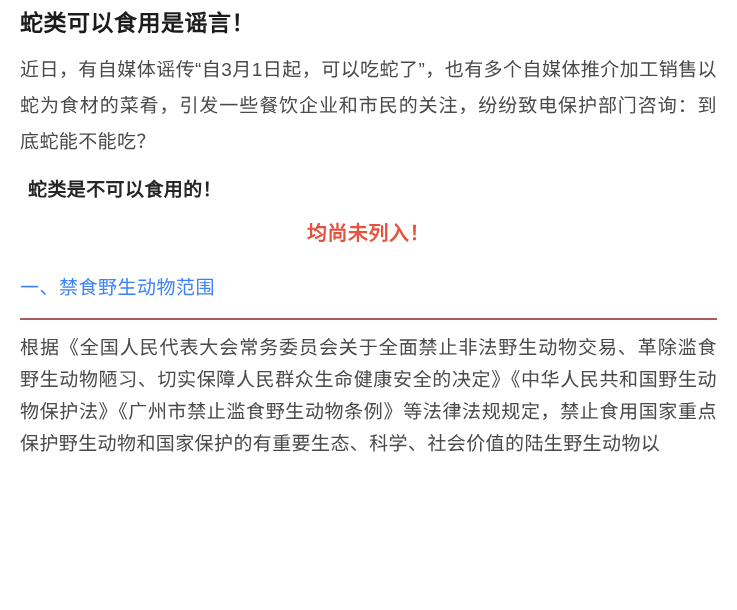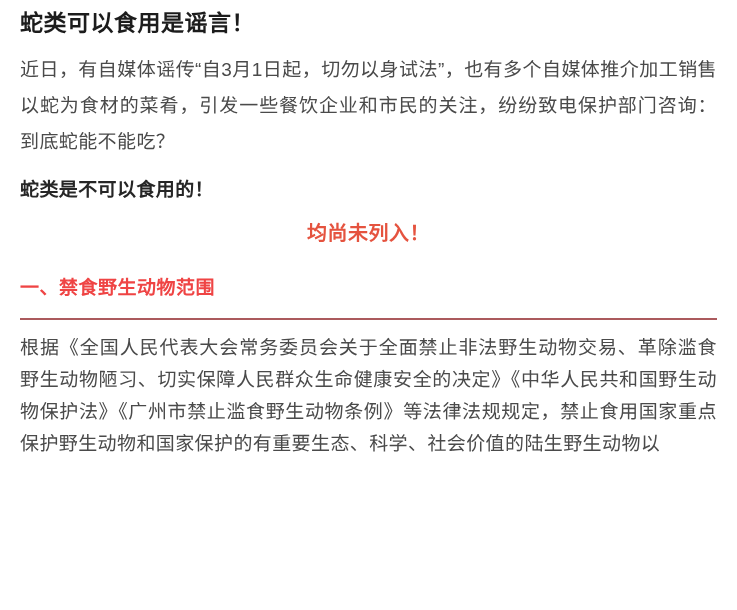--- a/index.html
+++ b/index.html
@@ -45,35 +45,36 @@
     margin: 0 0 12px 0;
     font-size: 19px;
     line-height: 36px;
     color: #4a4a4a;
     text-align: justify;
     letter-spacing: 0.4px;
   }
   .body-p.strong {
     font-weight: 700;
     color: #262626;
+    margin-left: 8px;
   }
   .warning {
     margin: 12px 0 24px 0;
     font-size: 20px;
     line-height: 26px;
     font-weight: 700;
     text-align: center;
     letter-spacing: 0.5px;
   }
   .section-heading {
     margin: 28px 0 0 0;
     font-size: 19px;
     line-height: 28px;
-    font-weight: 700;
-    color: #ef4444;
+    font-weight: 400;
+    color: #3b82f6;
     letter-spacing: 0.5px;
   }
   .divider {
     margin-top: 16px;
     height: 2px;
     width: 100%;
   }
   .section-p {
     margin-top: 12px;
     margin-bottom: 0;
@@ -81,21 +82,21 @@
   }
 </style>
 </head>
 <body>
 
 <div class="page">
 
   <h1 class="title">蛇类可以食用是谣言！</h1>
 
 
-  <p class="body-p">近日，有自媒体谣传“自3月1日起，切勿以身试法”，也有多个自媒体推介加工销售以蛇为食材的菜肴，引发一些餐饮企业和市民的关注，纷纷致电保护部门咨询：到底蛇能不能吃？</p>
+  <p class="body-p">近日，有自媒体谣传“自3月1日起，可以吃蛇了”，也有多个自媒体推介加工销售以蛇为食材的菜肴，引发一些餐饮企业和市民的关注，纷纷致电保护部门咨询：到底蛇能不能吃？</p>
 
   <p class="body-p strong">蛇类是不可以食用的！</p>
 
 
   <p class="warning" style="color: rgb(229, 83, 63);">均尚未列入！</p>
 
   <h2 class="section-heading">一、禁食野生动物范围</h2>
 
   <div class="divider" style="background-color: rgb(171, 90, 93);"></div>
 

